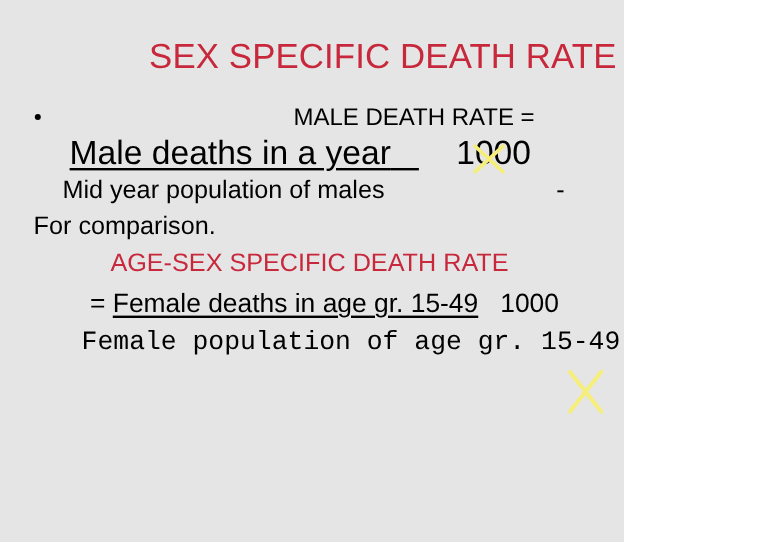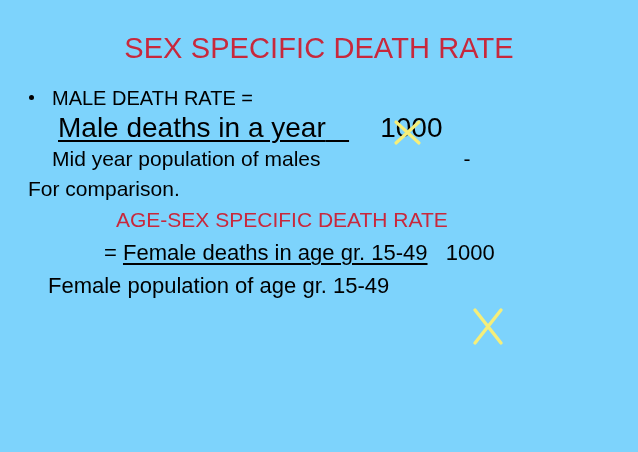--- a/index.html
+++ b/index.html
@@ -10,23 +10,23 @@
     width: 638px;
     height: 452px;
     background: #ffffff;
     font-family: "Liberation Sans", sans-serif;
     color: #000000;
     overflow: hidden;
     position: relative;
   }
   .slide {
     position: relative;
-    width: 638px;
+    width: 520px;
     height: 452px;
-    background: #7dd3fc;
+    background: #e5e5e5;
   }
 
   
   .slide-title {
     position: absolute;
     top: 31px;
     left: 0;
     width: 638px;
     text-align: center;
     font-size: 29px;
@@ -64,20 +64,21 @@
     position: relative;
     white-space: nowrap;
     color: #000000;
   }
 
   
   .l1 {
     font-size: 20px;
     line-height: 28px;
     padding-left: 52px;
+    text-align: center;
   }
   .l2 {
     font-size: 28px;
     line-height: 31px;
     padding-left: 58px;
   }
   .l3 {
     font-size: 21px;
     line-height: 31px;
     padding-left: 52px;
@@ -85,36 +86,36 @@
   .l4 {
     font-size: 21px;
     line-height: 30px;
     padding-left: 28px;
   }
   .l5 {
     font-size: 21px;
     line-height: 32px;
     padding-left: 92px;
     color: #C8283C;
-    margin-left: 24px;
   }
   .l6 {
     font-size: 22px;
     line-height: 34px;
     padding-left: 52px;
   }
   .l7 {
     font-size: 22px;
     line-height: 33px;
-    padding-left: 104px;
+    padding-left: 75px;
   }
   .l8 {
     font-size: 22px;
     line-height: 33px;
-    padding-left: 48px;
+    padding-left: 68px;
+    font-family: Liberation Mono, monospace;
   }
 
   .underlined {
     text-decoration: underline;
     text-underline-offset: 3px;
     text-decoration-thickness: 1.5px;
   }
 
   .trail-dash {
     display: inline-block;

